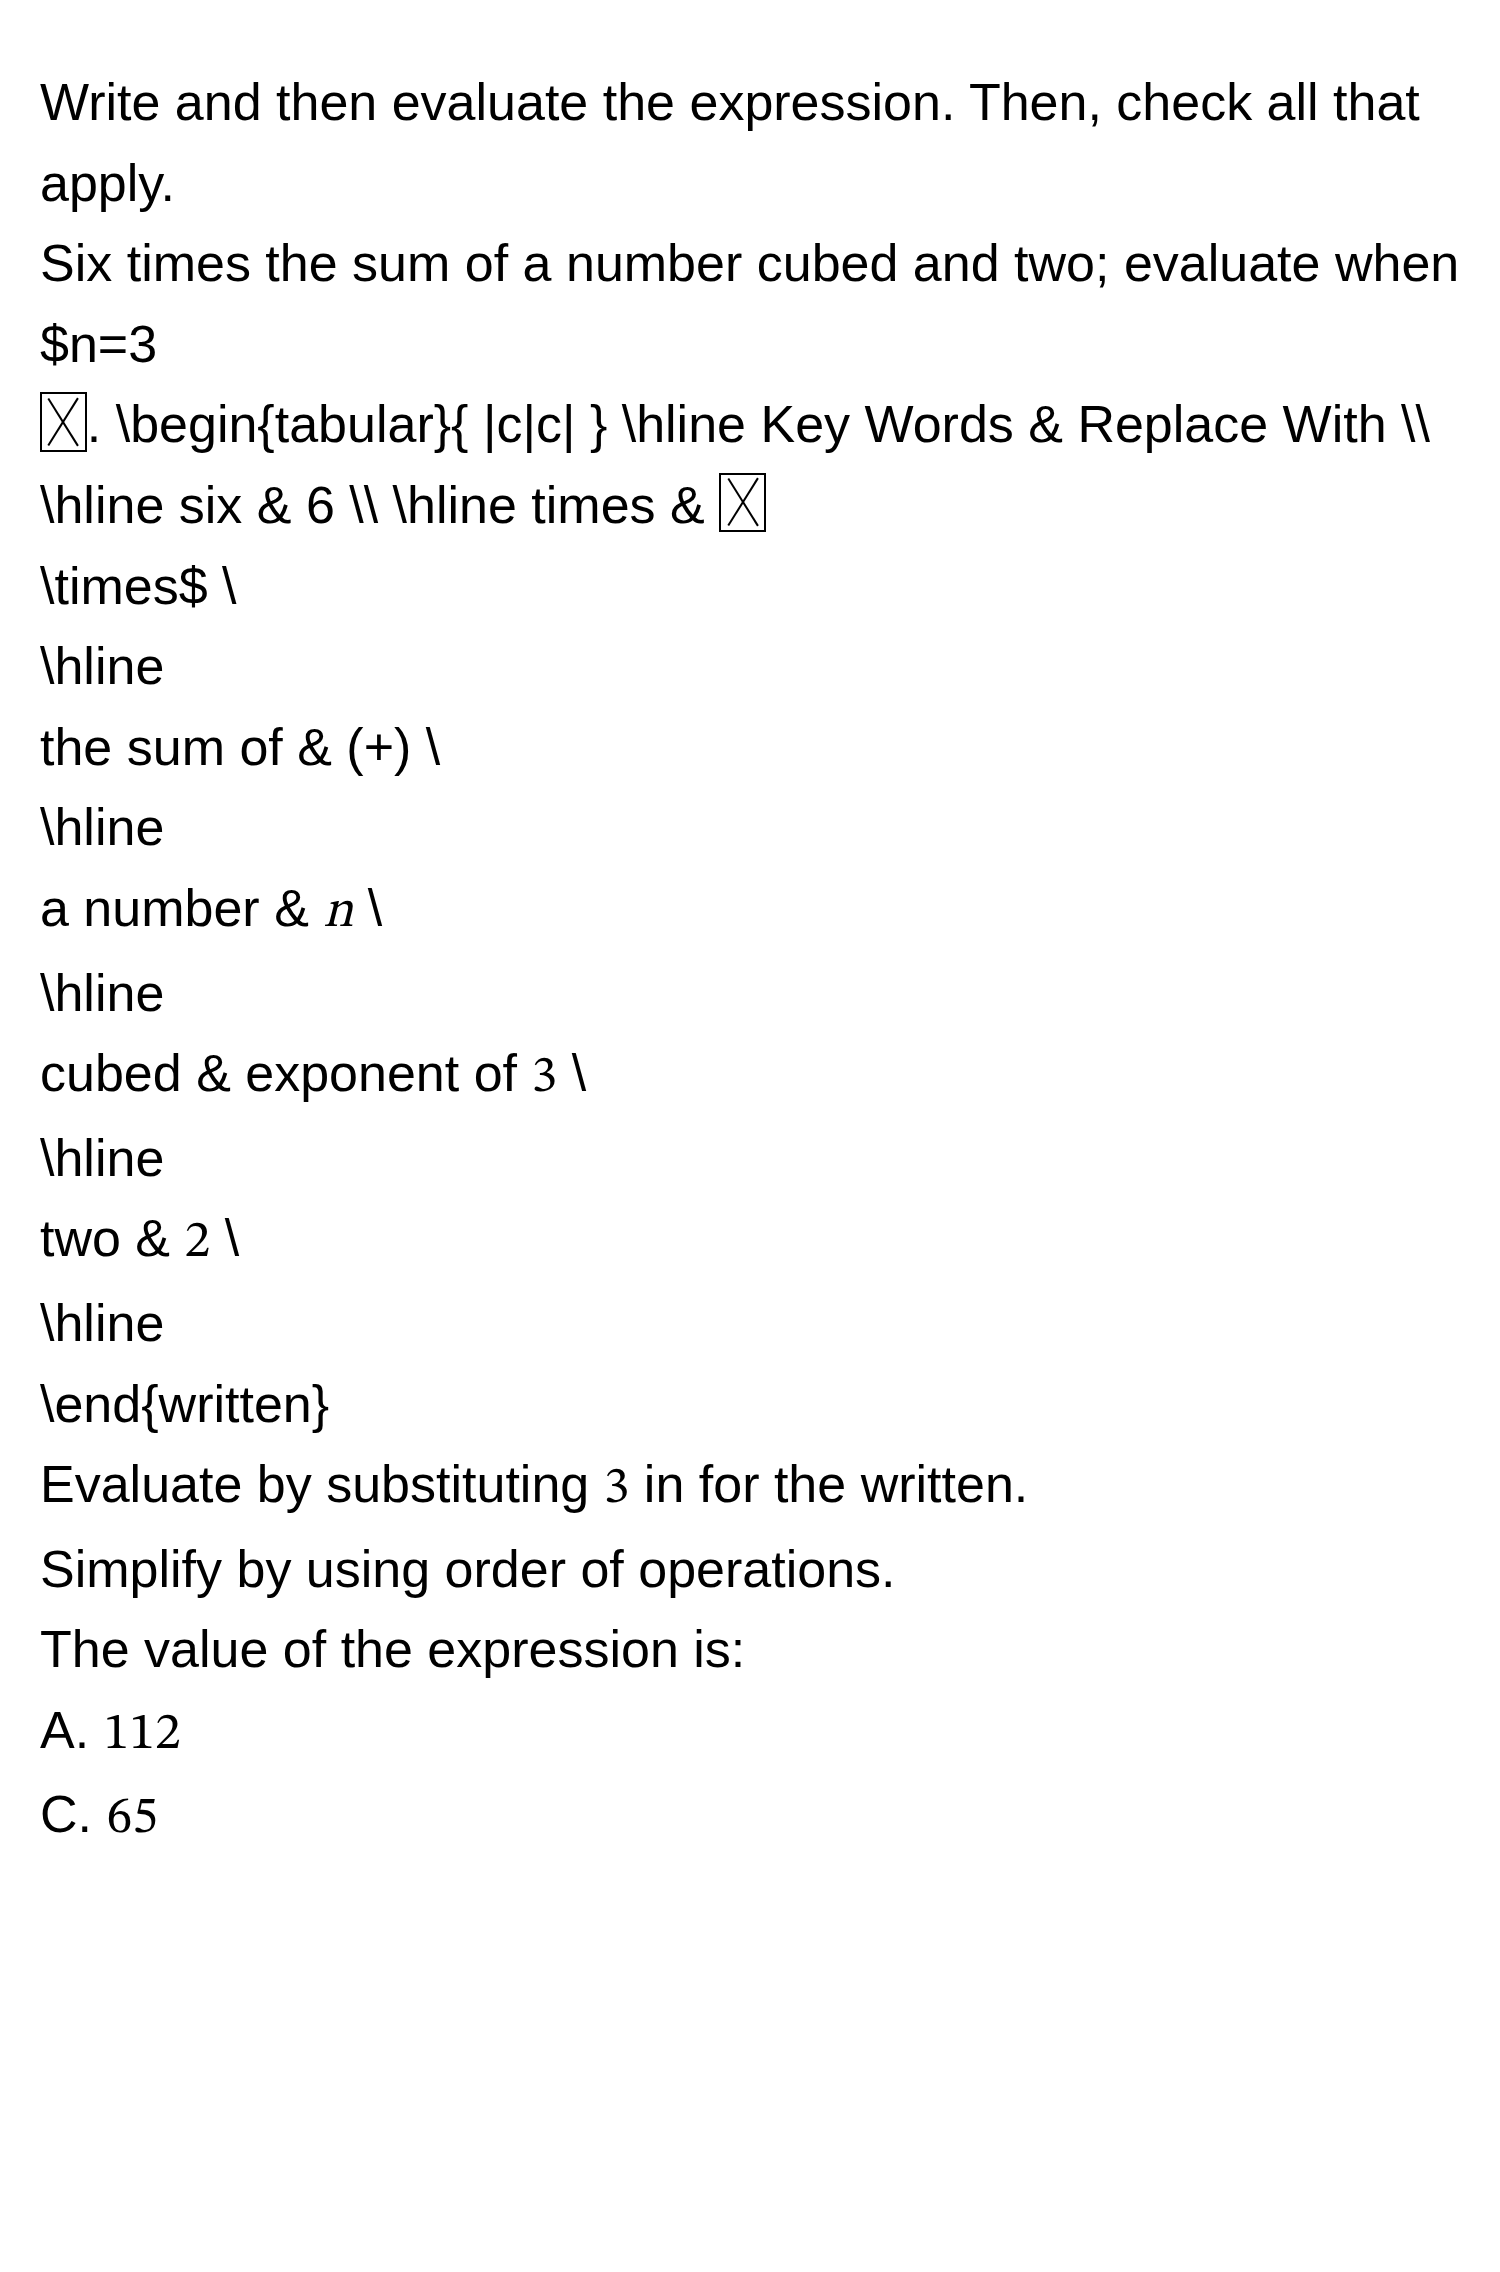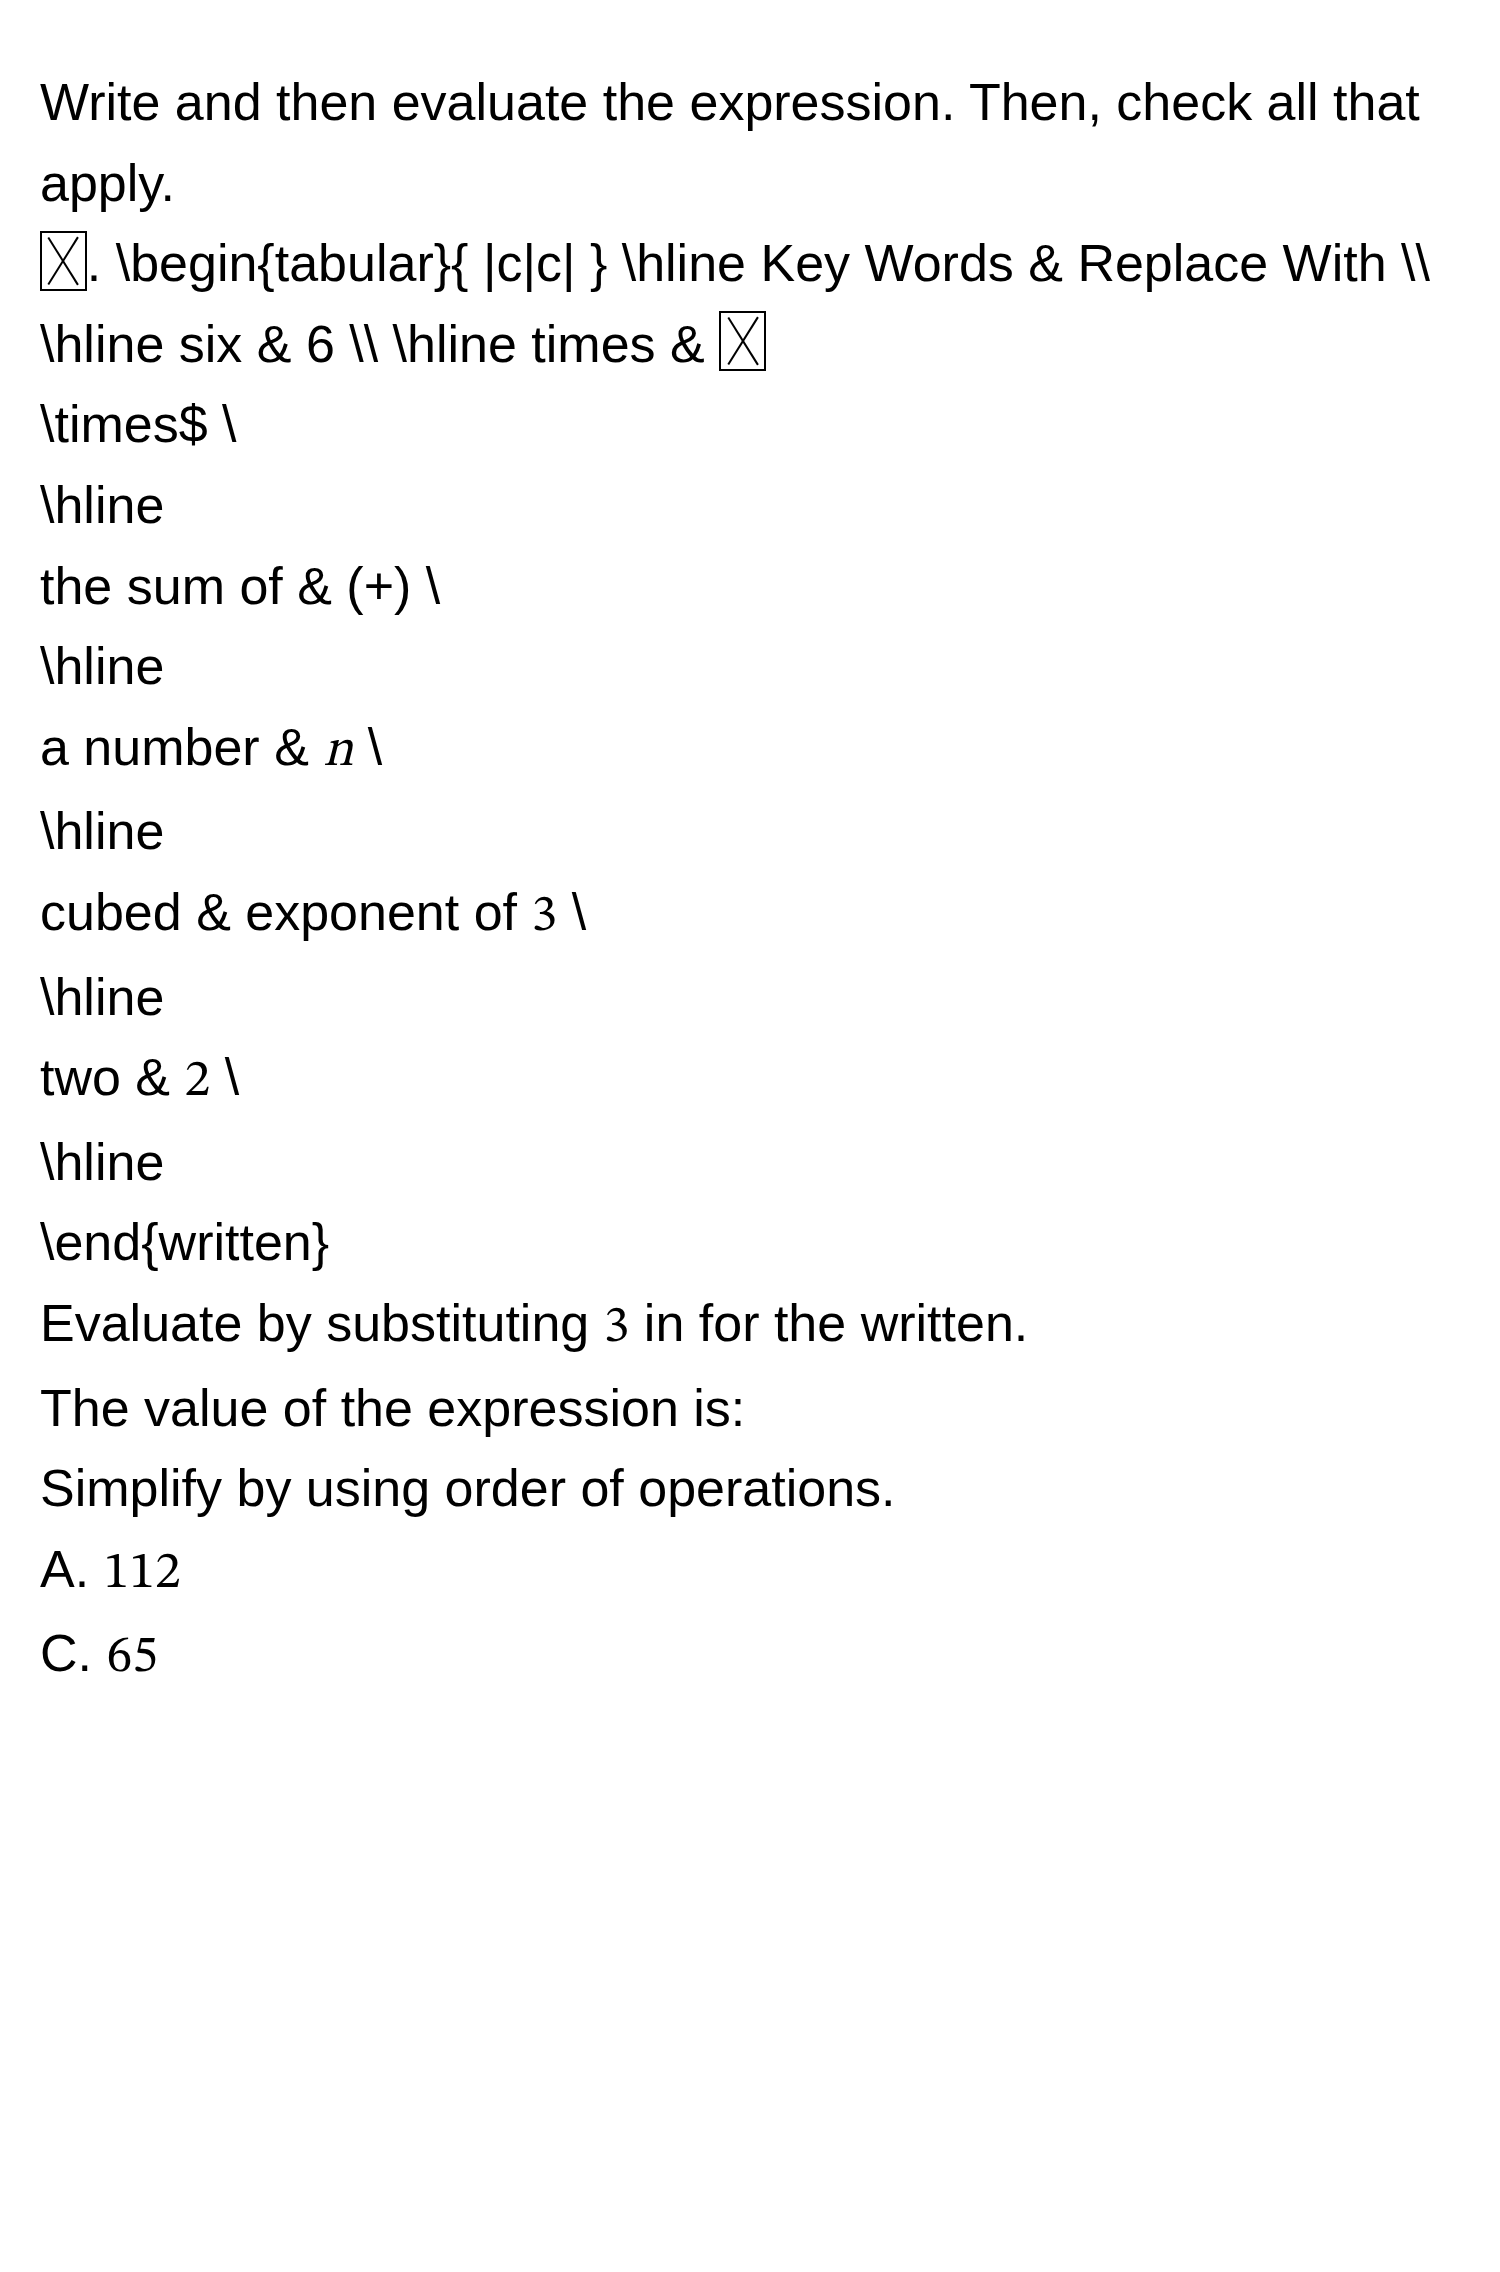--- a/index.html
+++ b/index.html
@@ -53,20 +53,21 @@
   .placeholder::before { transform: translate(-50%, -50%) rotate(58deg); }
   .placeholder::after  { transform: translate(-50%, -50%) rotate(-58deg); }
 </style>
 </head>
 <body>
 
 <div class="page">
 
   <div>Write and then evaluate the expression. Then, check all that apply.</div>
 
+  <div>Six times the sum of a number cubed and two; evaluate when $n=3</div>
 
   <div>
     <span class="placeholder"></span><span>. \begin{tabular}{ |c|c| } \hline Key Words &amp; Replace With \\ \hline six &amp; 6 \\ \hline times &amp; </span><span class="placeholder"></span>
   </div>
 
   <div>\times$ \</div>
   <div>\hline</div>
   <div>the sum of &amp; (+) \</div>
   <div>\hline</div>
 
@@ -87,22 +88,22 @@
   </div>
 
   <div>\hline</div>
   <div>\end{written}</div>
 
 
   <div>
     <span>Evaluate by substituting </span><span class="math">3</span><span> in for the written.</span>
   </div>
 
+  <div>Simplify by using order of operations.</div>
   <div>The value of the expression is:</div>
-  <div>Simplify by using order of operations.</div>
 
   <div>
     <span>A. </span><span class="math">112</span>
   </div>
   <div>
     <span>C. </span><span class="math">65</span>
   </div>
 
 </div>
 

